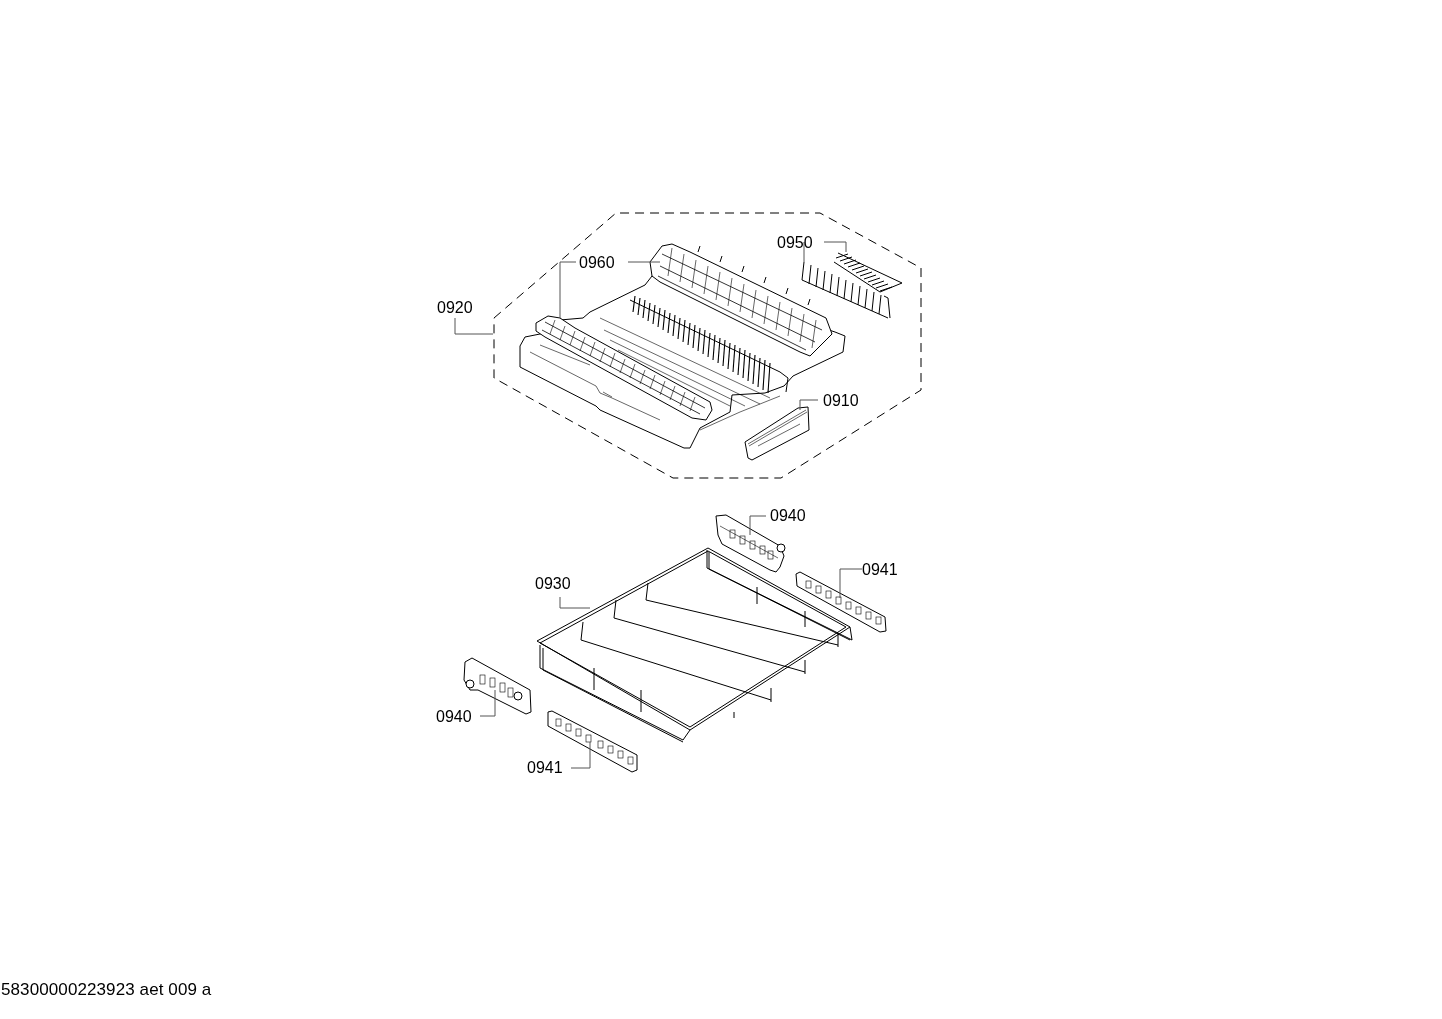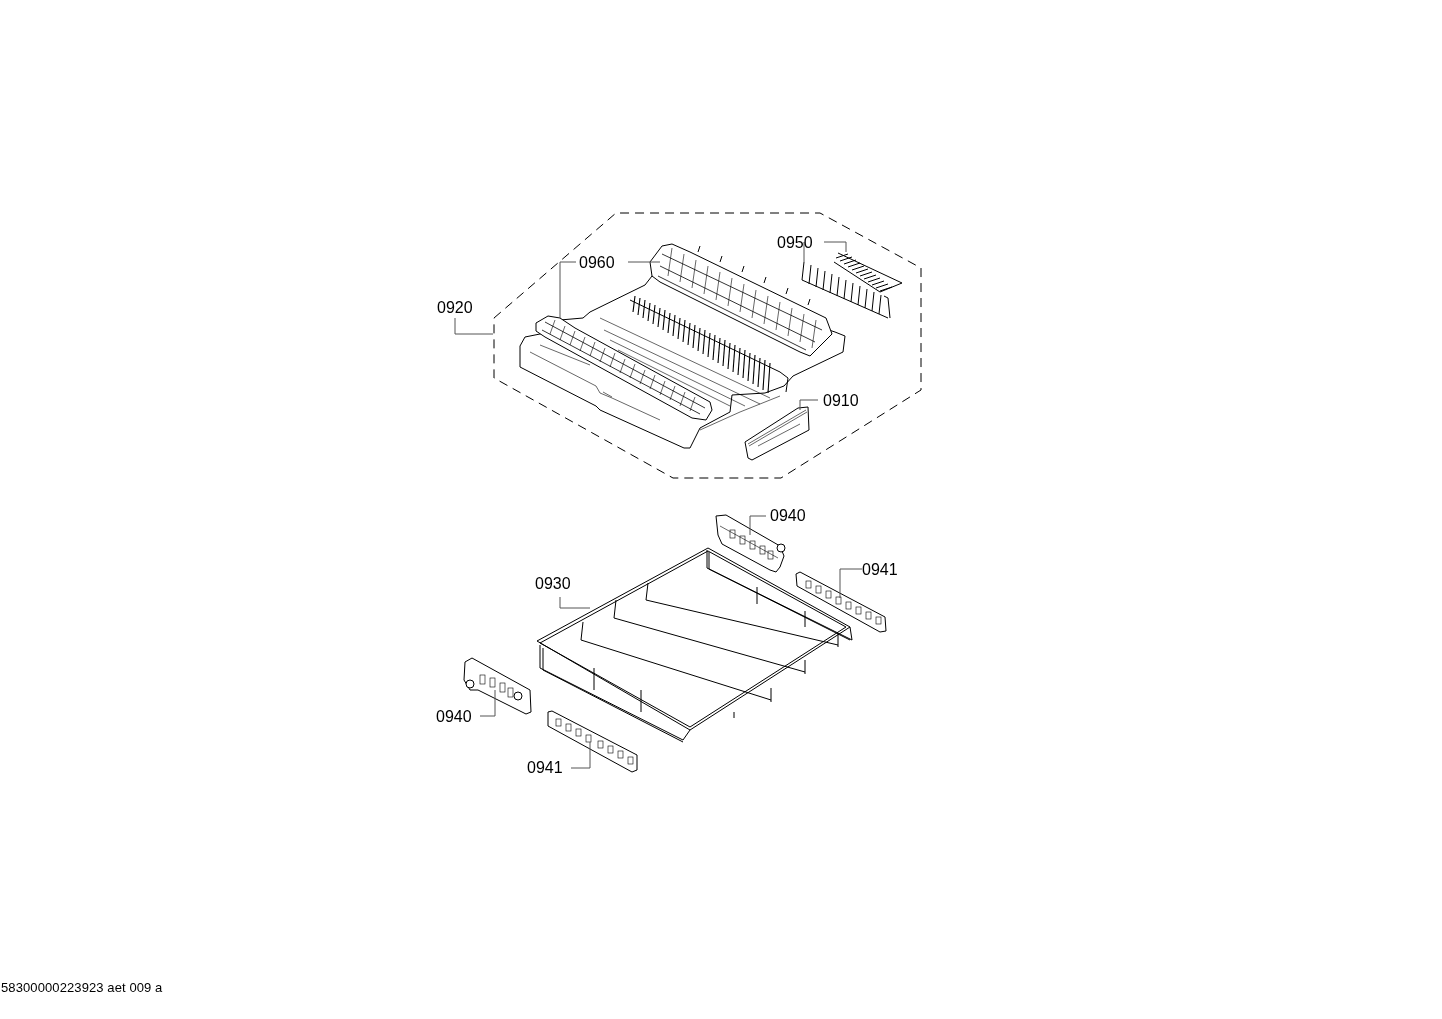--- a/index.html
+++ b/index.html
@@ -1,20 +1,20 @@
 <!DOCTYPE html>
 <html><head>
   <meta charset="utf-8">
   <style>
     html, body { margin: 0; padding: 0; background: #ffffff; }
     body { width: 1442px; height: 1019px; position: relative; overflow: hidden;
            font-family: "Liberation Sans", sans-serif; }
     #canvas { position: absolute; left: 0; top: 0; width: 1442px; height: 1019px; }
     .lbl { font-family: "Liberation Sans", sans-serif; font-size: 16px; fill: #000; }
-    .foot { position: absolute; left: 1px; top: 980px; font-size: 13px; color: #000;
+    .foot { position: absolute; left: 1px; top: 980px; font-size: 17px; color: #000;
             font-family: "Liberation Sans", sans-serif; letter-spacing: 0.1px; }
     .ln { stroke: #000; stroke-width: 1; fill: none; }
     .lead { stroke: #555; stroke-width: 1; fill: none; }
     .dash { stroke: #000; stroke-width: 1; fill: none; stroke-dasharray: 9 6; }
     .part { stroke: #000; stroke-width: 1; fill: #fff; }
     .thin { stroke: #000; stroke-width: 0.6; fill: none; }
     .dark { stroke: #000; stroke-width: 0.8; fill: none; }
     .wire { stroke: #000; stroke-width: 1; fill: none; }
   </style>
 </head>

